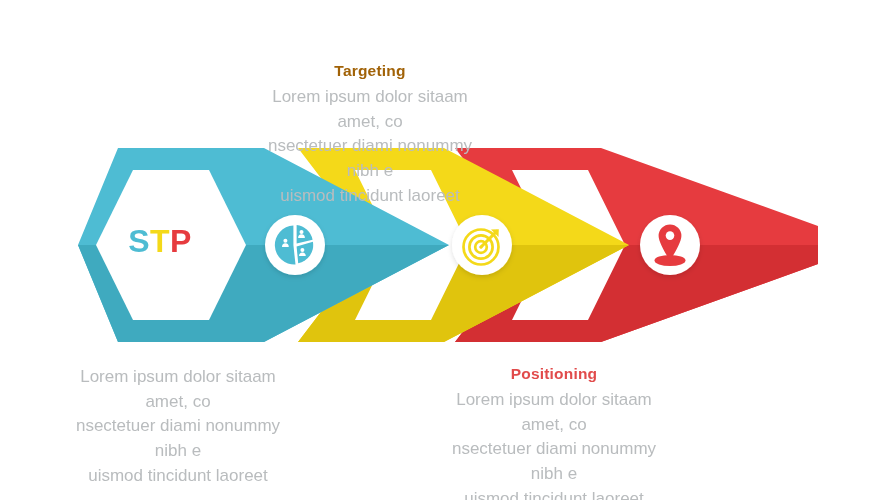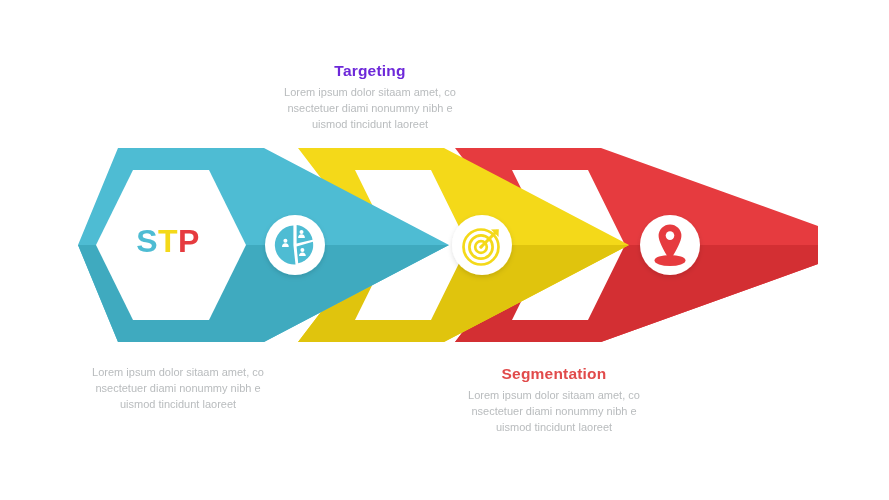--- a/index.html
+++ b/index.html
@@ -43,21 +43,21 @@
     pointer-events: auto;
   }
   .caption-title {
     font-size: 15.5px;
     font-weight: bold;
     letter-spacing: 0.2px;
     margin: 0 0 6px 0;
     line-height: 1.1;
   }
   .caption-body {
-    font-size: 11px;
+    font-size: 17px;
     line-height: 1.45;
     color: #b9bcbe;
     margin: 0;
     font-weight: normal;
   }
   .cap-targeting {
     left: 265px;
     top: 62px;
     width: 210px;
   }
@@ -66,21 +66,21 @@
     top: 365px;
     width: 210px;
   }
   .cap-positioning {
     left: 449px;
     top: 365px;
     width: 210px;
   }
   .stp-label {
     position: absolute;
-    left: 113px;
+    left: 105px;
     top: 225px;
     width: 110px;
     text-align: center;
     font-size: 32px;
     font-weight: bold;
     letter-spacing: 0.5px;
     line-height: 1;
     pointer-events: auto;
   }
   .stp-label span { display: inline; }
@@ -183,33 +183,33 @@
     </g>
   </svg>
 
   <div class="text-layer">
 
     <div class="stp-label">
       <span style="color:#4ebcd3">S</span><span style="color:#f4d919">T</span><span style="color:#e63b3f">P</span>
     </div>
 
     <div class="caption cap-targeting">
-      <p class="caption-title" style="color:#6d28d9">Targeting</p>
+      <p class="caption-title" style="color:#a16207">Targeting</p>
       <p class="caption-body">Lorem ipsum dolor sitaam amet, co</p>
       <p class="caption-body">nsectetuer diami nonummy  nibh e</p>
       <p class="caption-body">uismod tincidunt laoreet</p>
     </div>
 
     <div class="caption cap-segmentation">
       <p class="caption-body">Lorem ipsum dolor sitaam amet, co</p>
       <p class="caption-body">nsectetuer diami nonummy  nibh e</p>
       <p class="caption-body">uismod tincidunt laoreet</p>
     </div>
 
     <div class="caption cap-positioning">
-      <p class="caption-title" style="color:#e14b4b">Segmentation</p>
+      <p class="caption-title" style="color:#e14b4b">Positioning</p>
       <p class="caption-body">Lorem ipsum dolor sitaam amet, co</p>
       <p class="caption-body">nsectetuer diami nonummy  nibh e</p>
       <p class="caption-body">uismod tincidunt laoreet</p>
     </div>
 
   </div>
 </div>
 
 </body></html>

